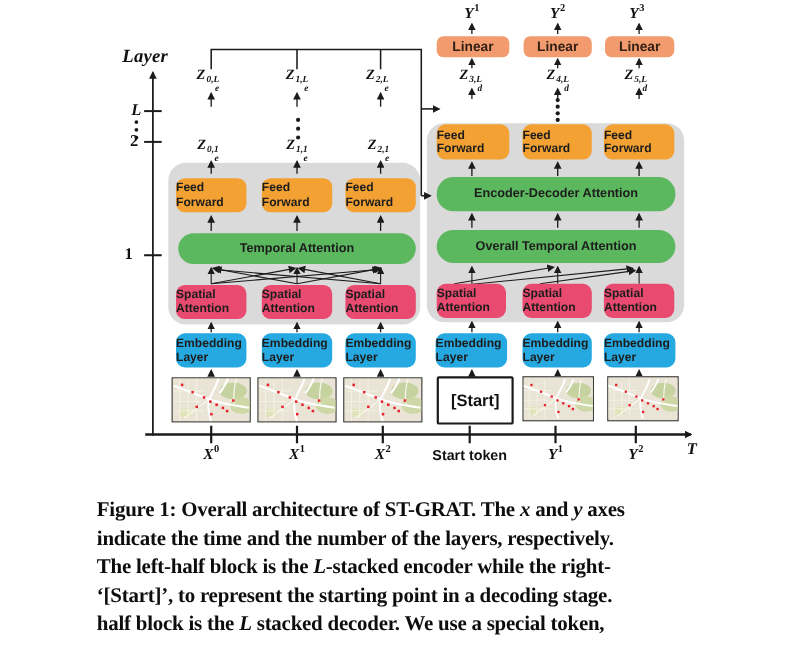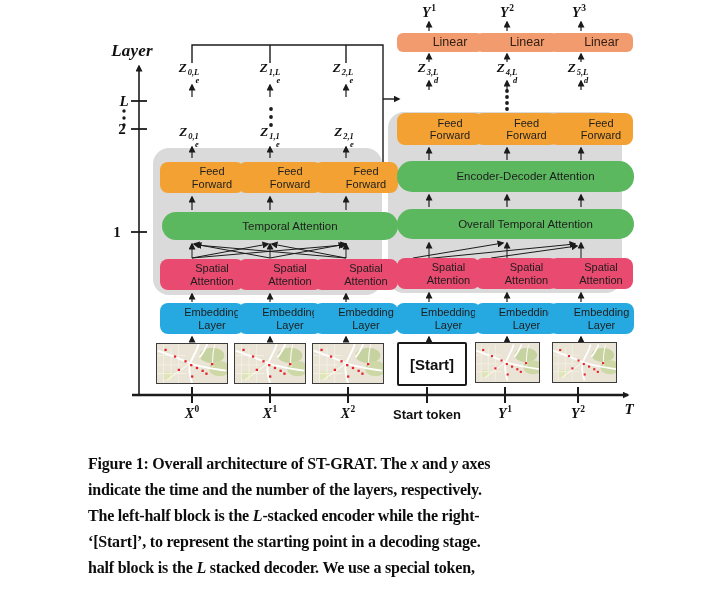--- a/index.html
+++ b/index.html
@@ -4,21 +4,21 @@
 <style>
   html,body{margin:0;padding:0;background:#ffffff;}
   #page{position:relative;width:720px;height:597px;background:#ffffff;overflow:hidden;
         font-family:"Liberation Sans",sans-serif;}
   
   .block{position:absolute;background:var(--block_gray);border-radius:16px;z-index:0;}
   
   #connectors{position:absolute;left:0;top:0;z-index:1;pointer-events:none;}
   
   .bx{position:absolute;z-index:2;display:flex;align-items:center;justify-content:center;
-      text-align:center;border-radius:8px;font-weight:400;color:#1d1d1d;font-size:11px;line-height:12.5px;padding-left:20px;}
+      text-align:left;border-radius:8px;font-weight:700;color:#1d1d1d;font-size:11px;line-height:12.5px;}
   .bx.orange{background:var(--orange);}
   .bx.green{background:var(--green);font-size:11.5px;border-radius:15px;}
   .bx.pink{background:var(--pink);}
   .bx.blue{background:var(--blue);}
   .bx.salmon{background:var(--salmon);border-radius:6px;font-size:12.5px;color:#332014;}
   .startbox{position:absolute;z-index:2;background:#fff;border:2.2px solid #1a1a1a;border-radius:2px;
       display:flex;align-items:center;justify-content:center;font-weight:700;font-size:15px;color:#111;}
   
   .map{position:absolute;z-index:2;border:1.8px solid #3c3c3c;box-sizing:border-box;background:var(--map_bg);}
   .map svg{display:block;width:100%;height:100%;}
@@ -30,21 +30,21 @@
        font-size:8.5px;line-height:7.5px;font-style:italic;margin-left:1px;}
   .sup-only{font-size:9.5px;vertical-align:6px;font-style:normal;margin-left:0.5px;}
   .big .mb{font-size:14px;}
   .axis-label{font-style:italic;font-size:17px;letter-spacing:0.2px;}
   .tick{font-size:15px;}
   .it{font-style:italic;}
   .start-token-label{font-family:"Liberation Sans",sans-serif;font-weight:700;font-size:13px;}
   .t-label{font-style:italic;font-size:15px;}
   
   #caption{position:absolute;left:88px;top:451px;z-index:2;font-family:"Liberation Serif",serif;
-      font-weight:700;font-size:16px;line-height:26px;color:#0d0d0d;letter-spacing:-0.2px;}
+      font-weight:700;font-size:19px;line-height:26px;color:#0d0d0d;letter-spacing:-0.2px;}
   .cap-line{white-space:nowrap;}
 </style>
 </head>
 <body>
 
 <div id="page">
 
   <svg width="0" height="0" style="position:absolute" aria-hidden="true">
     <defs>
       <g id="mapart">

